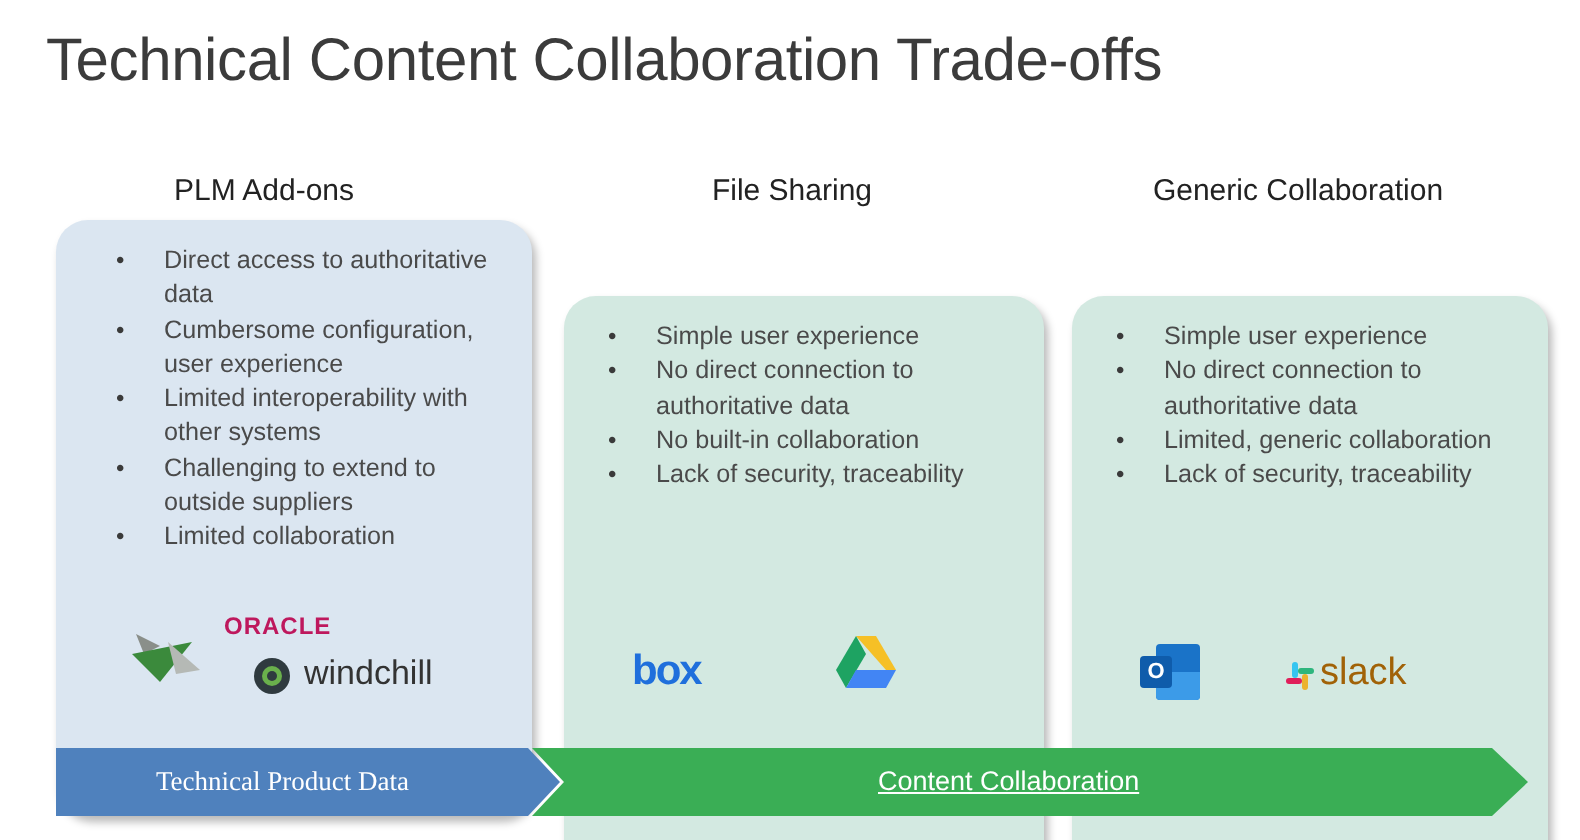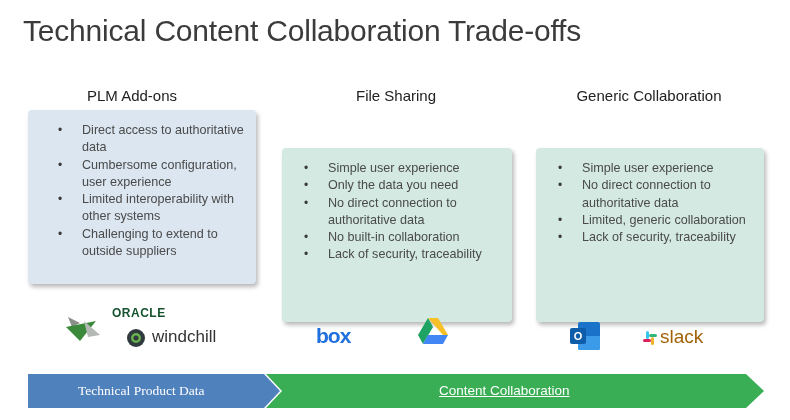--- a/index.html
+++ b/index.html
@@ -1,21 +1,21 @@
 <!DOCTYPE html>
 <html><head>
 <meta charset="utf-8">
 <style>
   html, body { margin:0; padding:0; }
   body { width:790px; height:420px; background:#ffffff; position:relative; overflow:hidden;
          font-family: "Liberation Sans", "DejaVu Sans", sans-serif; color:#3a3a3a; }
   .title { position:absolute; left:23px; top:14px; font-size:30px; color:#3b3b3b; letter-spacing:-0.2px;text-align:right; }
   .col-title { position:absolute; top:87px; font-size:15px; color:#222; text-align:center; width:240px; }
-  .card { position:absolute; top:110px; height:174px; border-radius:4px;
-          box-shadow: 2px 3px 4px rgba(0,0,0,0.28); }
+  .card { position:absolute; top:110px; height:298px; border-radius:16px;
+          box-shadow: 2px 3px 4px rgba(0,0,0,0.28); padding-left: 10px; }
   .card.blue { background:#dbe6f1; }
   .card.green { background:#d3e9e1;margin-top:38px; }
   .card ul { margin:0; padding:0; list-style:none; position:absolute; top:12px; }
   .card li { position:relative; padding-left:26px; font-size:12.6px; line-height:17.3px; color:#4a4a4a; }
   .card li::before { content:"•"; position:absolute; left:2px; top:0; color:#3a3a3a; font-size:12px; }
   .logo { position:absolute; }
   .arrow-bar { position:absolute; top:374px; height:34px; }
   .arrow-label { position:absolute; top:0; height:34px; line-height:34px; color:#ffffff; font-size:13.5px; }
 </style>
 </head>
@@ -23,41 +23,41 @@
 
 <div class="title">Technical Content Collaboration Trade-offs</div>
 
 <div class="col-title" style="left:12px;">PLM Add-ons</div>
 <div class="card blue" style="left:28px; width:228px;">
   <ul style="left:28px; width:196px;">
     <li>Direct access to authoritative data</li>
     <li>Cumbersome configuration, user experience</li>
     <li>Limited interoperability with other systems</li>
     <li>Challenging to extend to outside suppliers</li>
+    <li>Limited collaboration</li>
   </ul>
 
   <svg class="logo" style="left:38px; top:203px;" width="36" height="30" viewBox="0 0 36 30">
     <polygon points="2,4 14,10 6,14" fill="#8a8f8a"></polygon>
     <polygon points="0,14 30,8 14,28" fill="#3b8a3c"></polygon>
     <polygon points="18,8 34,22 22,24" fill="#b5b9b5"></polygon>
   </svg>
-  <div class="logo" style="left:84px; top:196px; color:#14532d; font-weight:bold; font-size:12px; letter-spacing:0.5px;">ORACLE</div>
+  <div class="logo" style="left:84px; top:196px; color:#be185d; font-weight:bold; font-size:12px; letter-spacing:0.5px;">ORACLE</div>
   <svg class="logo" style="left:97px; top:217px;" width="22" height="22" viewBox="0 0 22 22">
     <circle cx="11" cy="11" r="9" fill="#2f3a3f"></circle>
     <circle cx="11" cy="11" r="5" fill="#6ab04c"></circle>
     <circle cx="11" cy="11" r="2.5" fill="#2f3a3f"></circle>
   </svg>
   <div class="logo" style="left:124px; top:217px; font-size:17px; color:#333;">windchill</div>
 </div>
 
 <div class="col-title" style="left:276px;">File Sharing</div>
 <div class="card green" style="left:282px; width:230px;">
   <ul style="left:20px; width:200px;">
     <li>Simple user experience</li>
-    <li>Only the data you need</li>
     <li>No direct connection to authoritative data</li>
     <li>No built-in collaboration</li>
     <li>Lack of security, traceability</li>
   </ul>
   <div class="logo" style="left:34px; top:176px; color:#1f6fdc; font-weight:bold; font-size:21px; letter-spacing:-1px;">box</div>
   <svg class="logo" style="left:136px; top:170px;" width="30" height="26" viewBox="0 0 30 26">
     <polygon points="10,0 20,0 30,17 25,17" fill="#f6c026"></polygon>
     <polygon points="10,0 15,9 5,26 0,17" fill="#1ea362"></polygon>
     <polygon points="5,26 10,17 30,17 25,26" fill="#4285f4"></polygon>
   </svg>

